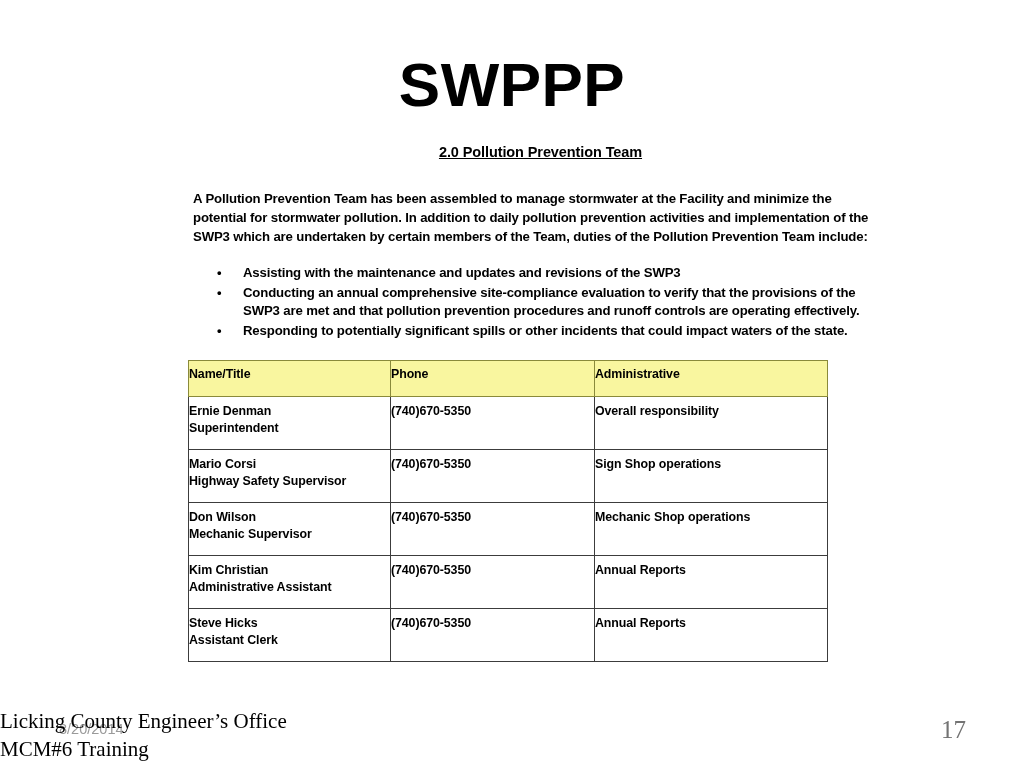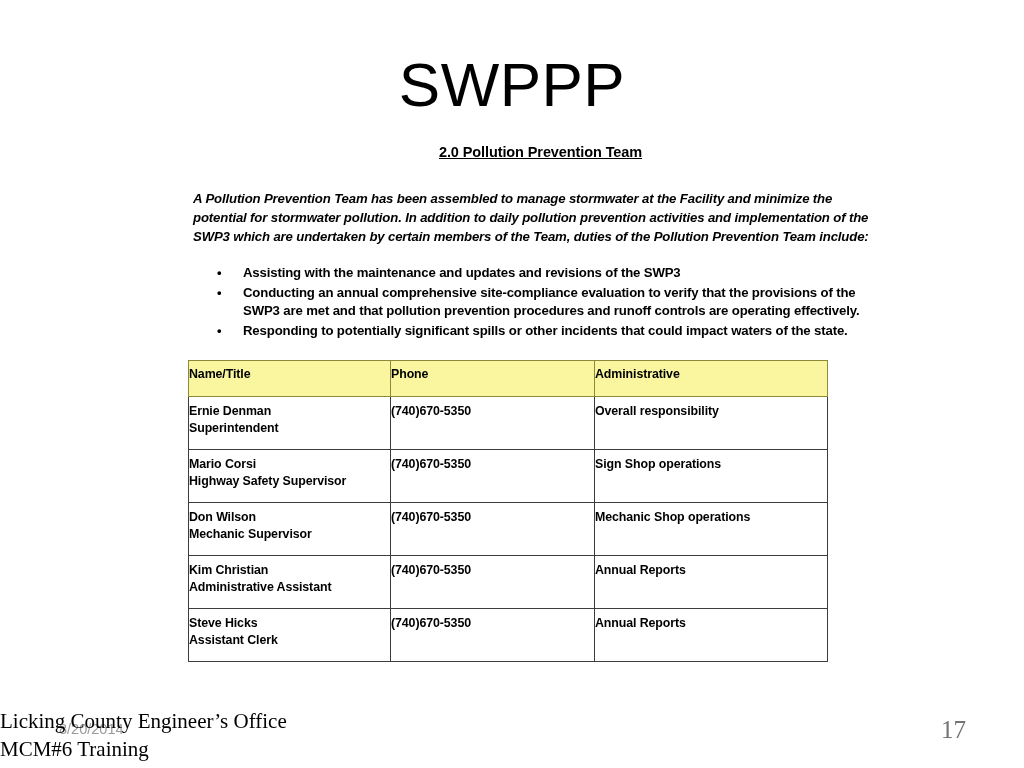--- a/index.html
+++ b/index.html
@@ -24,21 +24,21 @@
 
   
   .slide-title {
     position: absolute;
     top: 52px;
     left: 0;
     width: 1024px;
     text-align: center;
     font-family: "Liberation Sans", sans-serif;
     font-size: 62px;
-    font-weight: 400;
+    font-weight: 700;
     letter-spacing: 0.5px;
     line-height: 1.05;
     color: #000000;
   }
 
   
   .body-block {
     position: absolute;
     top: 143px;
     left: 193px;
@@ -55,21 +55,20 @@
     text-align: center;
   }
 
   .intro-para {
     font-size: 13.2px;
     font-weight: bold;
     line-height: 1.44;
     margin: 27px 0 0 0;
     letter-spacing: -0.15px;
     text-align: left;
-    font-style: italic;
   }
 
   .bullet-list {
     margin: 18px 0 0 0;
     padding: 0;
     list-style: none;
   }
   .bullet-list li {
     position: relative;
     font-size: 13.2px;

